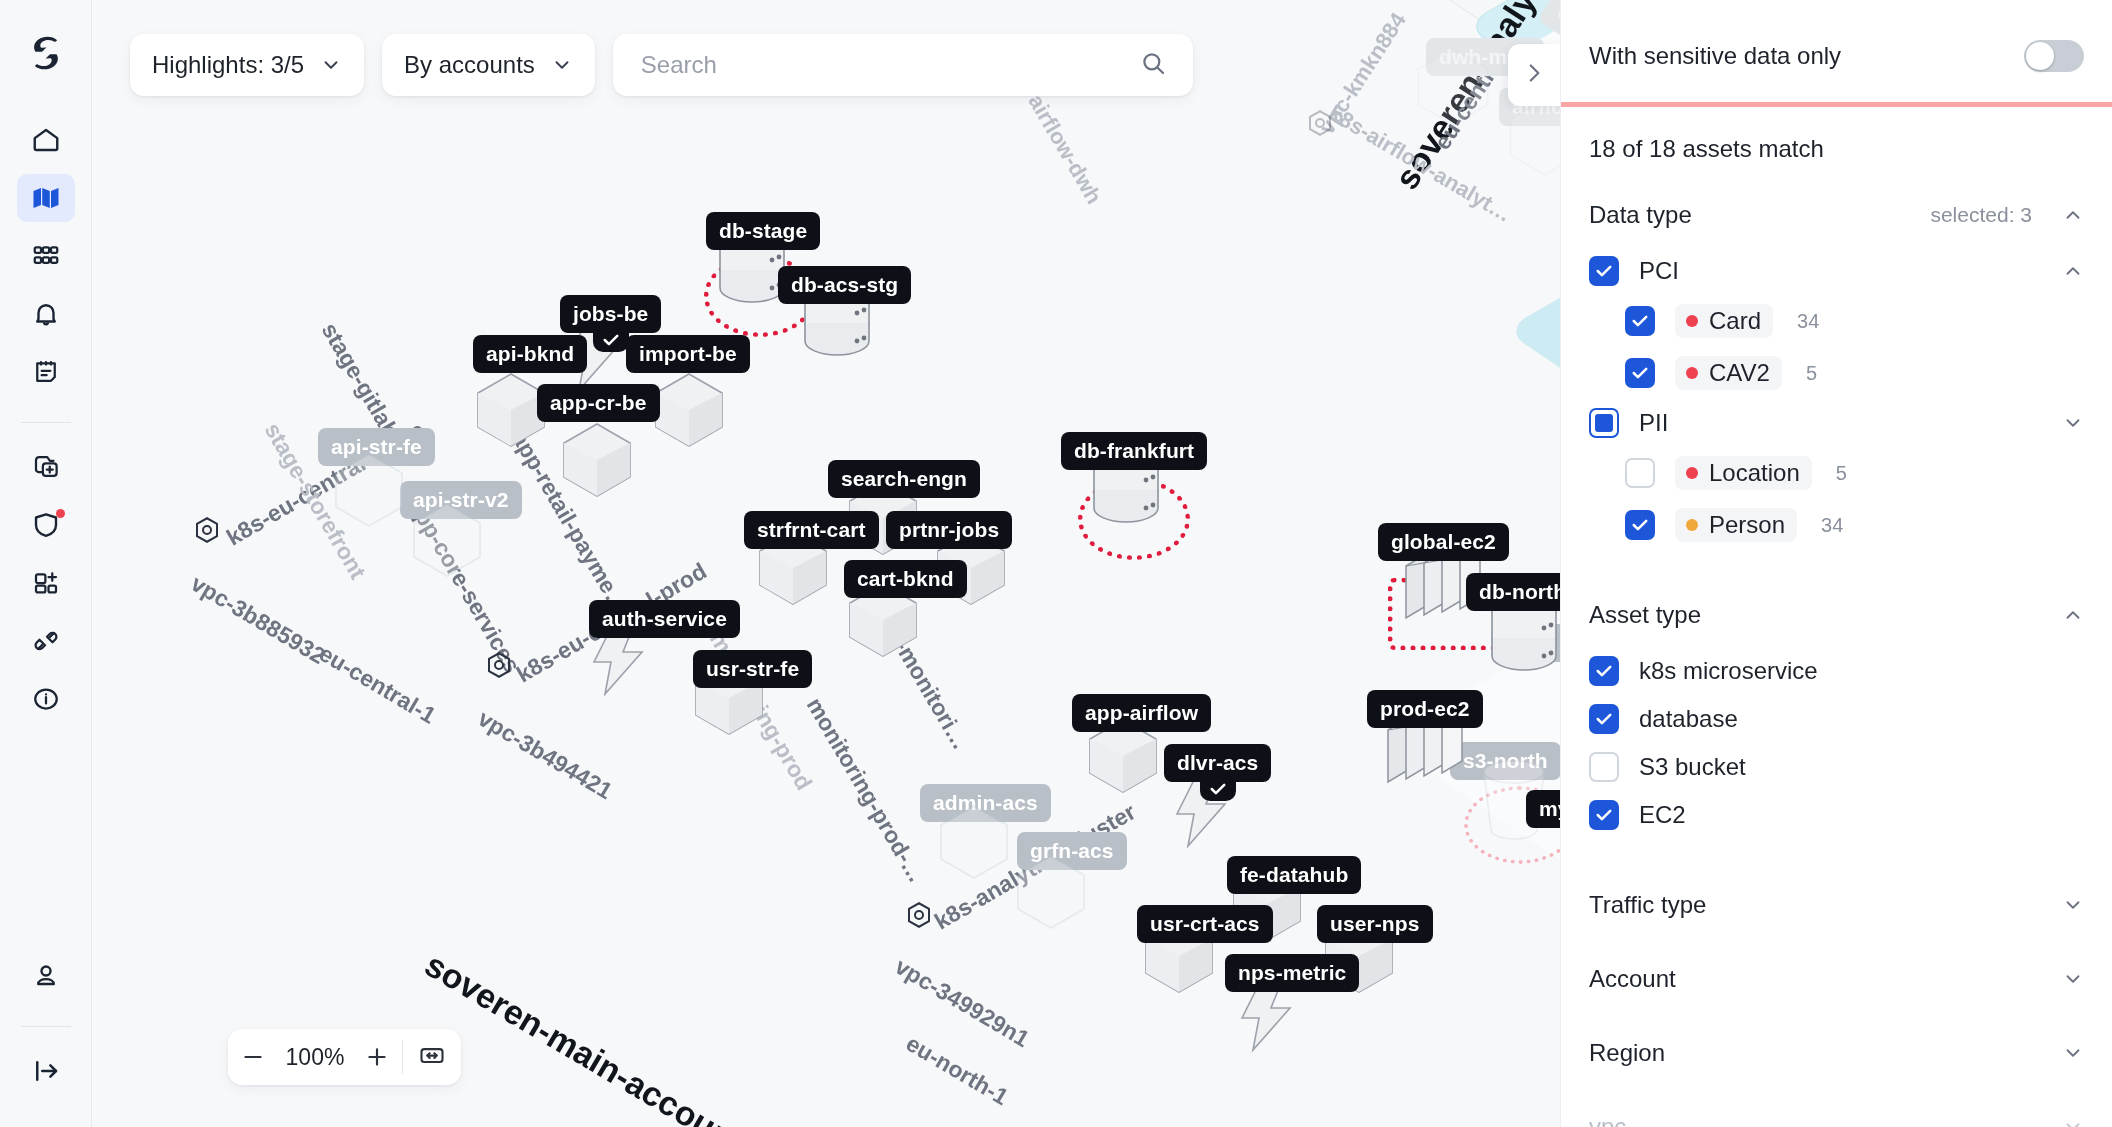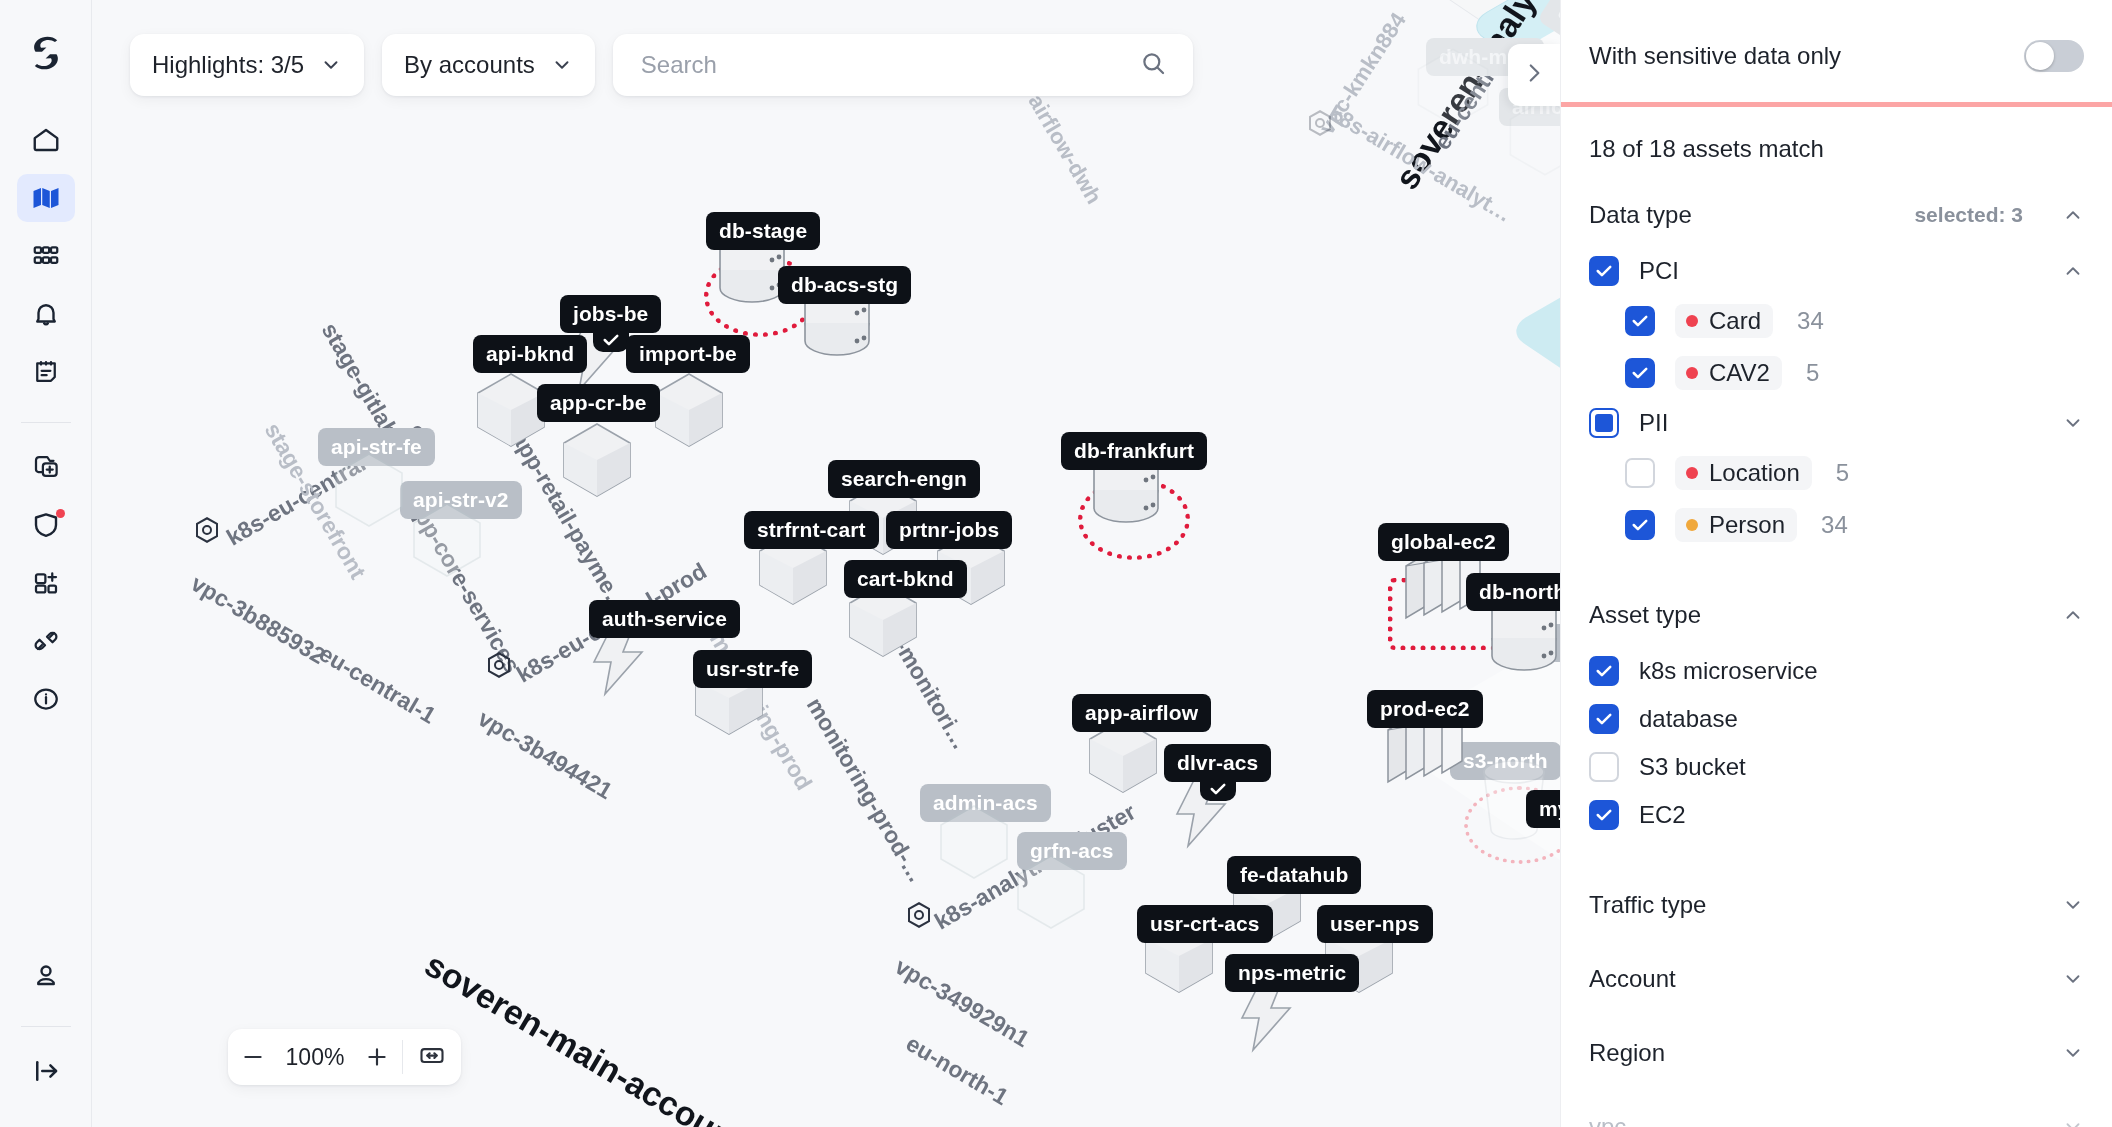--- a/index.html
+++ b/index.html
@@ -169,21 +169,21 @@
     border-radius: 50%; background: #fff; box-shadow: 0 1px 3px rgba(0,0,0,.25);
   }
   .p-count { font-size: 24px; color: #1d222b; padding: 28px 28px 10px 28px; }
 
   .sect { padding: 0 28px; }
   .sect-head {
     display: flex; align-items: center; justify-content: space-between;
     padding: 28px 0 18px 0; cursor: pointer;
   }
   .sect-head .t { font-size: 24px; color: #1d222b; }
-  .sect-head .r { display: flex; align-items: center; gap: 39px; font-weight: bold; }
+  .sect-head .r { display: flex; align-items: center; gap: 30px; }
   .sect-head .sel { font-size: 21px; color: #8a919c; }
   .sect-divider { height: 1px; background: #f0f1f3; margin: 0 28px; }
 
   .cbrow {
     display: flex; align-items: center; gap: 20px;
     padding: 9px 0; cursor: pointer;
   }
   .cbrow.indent { padding-left: 36px; }
   .cb {
     width: 30px; height: 30px; border-radius: 7px; flex: 0 0 auto;
@@ -195,21 +195,21 @@
     background: #fff; border: 2px solid #1d56d8; padding: 4px;
   }
   .cb.mixed i { display: block; width: 100%; height: 100%; background: #1d56d8; border-radius: 3px; }
   .cb svg { display: block; }
   .cbrow .tagwrap {
     display: flex; align-items: center; gap: 11px;
     background: #f4f5f7; border-radius: 8px; padding: 3px 12px 3px 11px;
   }
   .dot { width: 12px; height: 12px; border-radius: 50%; flex: 0 0 auto; }
   .cbrow .txt { font-size: 24px; color: #1d222b; }
-  .cbrow .cnt { font-size: 24px; color: #8a919c; margin-left: 4px; }
+  .cbrow .cnt { font-size: 20px; color: #8a919c; margin-left: 4px; }
   .chev-s { color: #6b7280; display: flex; }
   .sect-head .t.faded { color: #b9bec7; }
   .chev-s.faded { color: #c3c7ce; }
 </style>
 </head>
 <body>
 
 <div id="app">
 
   <div class="rail">

